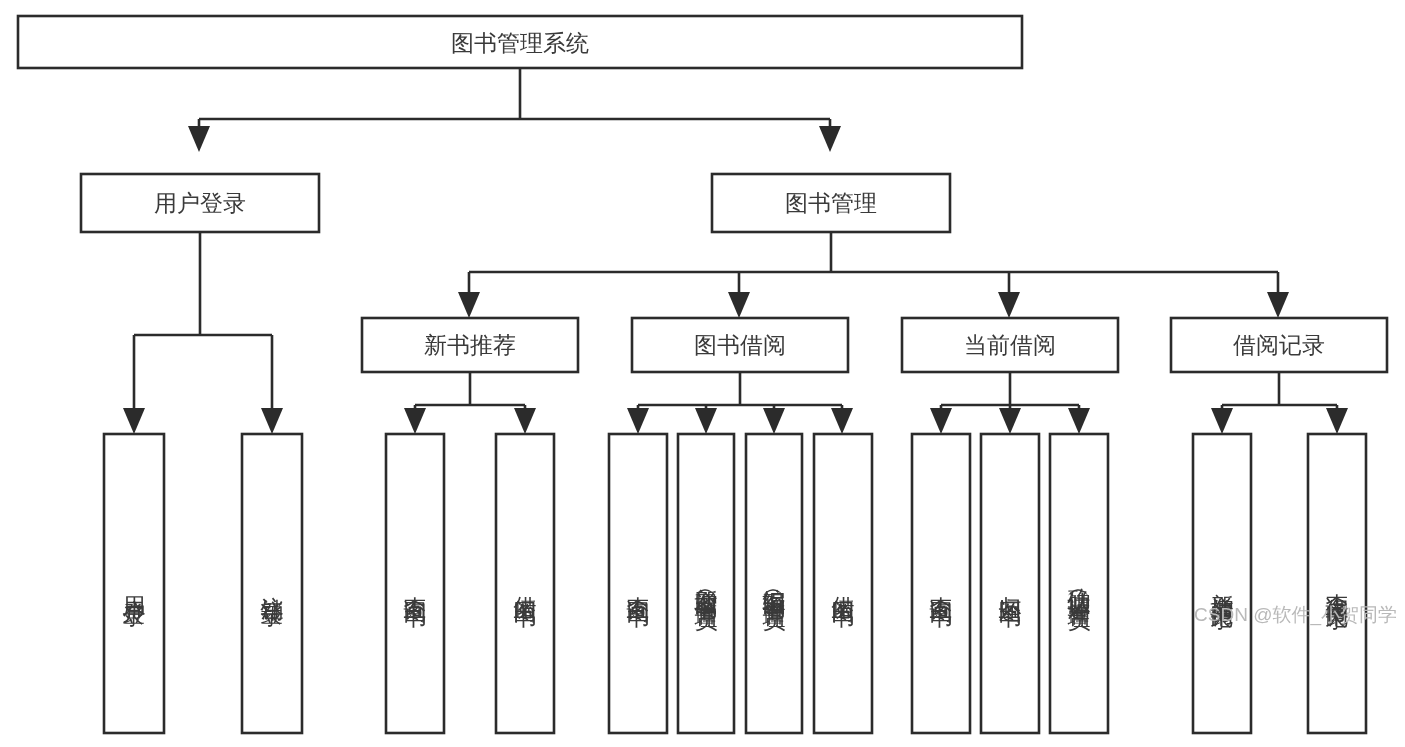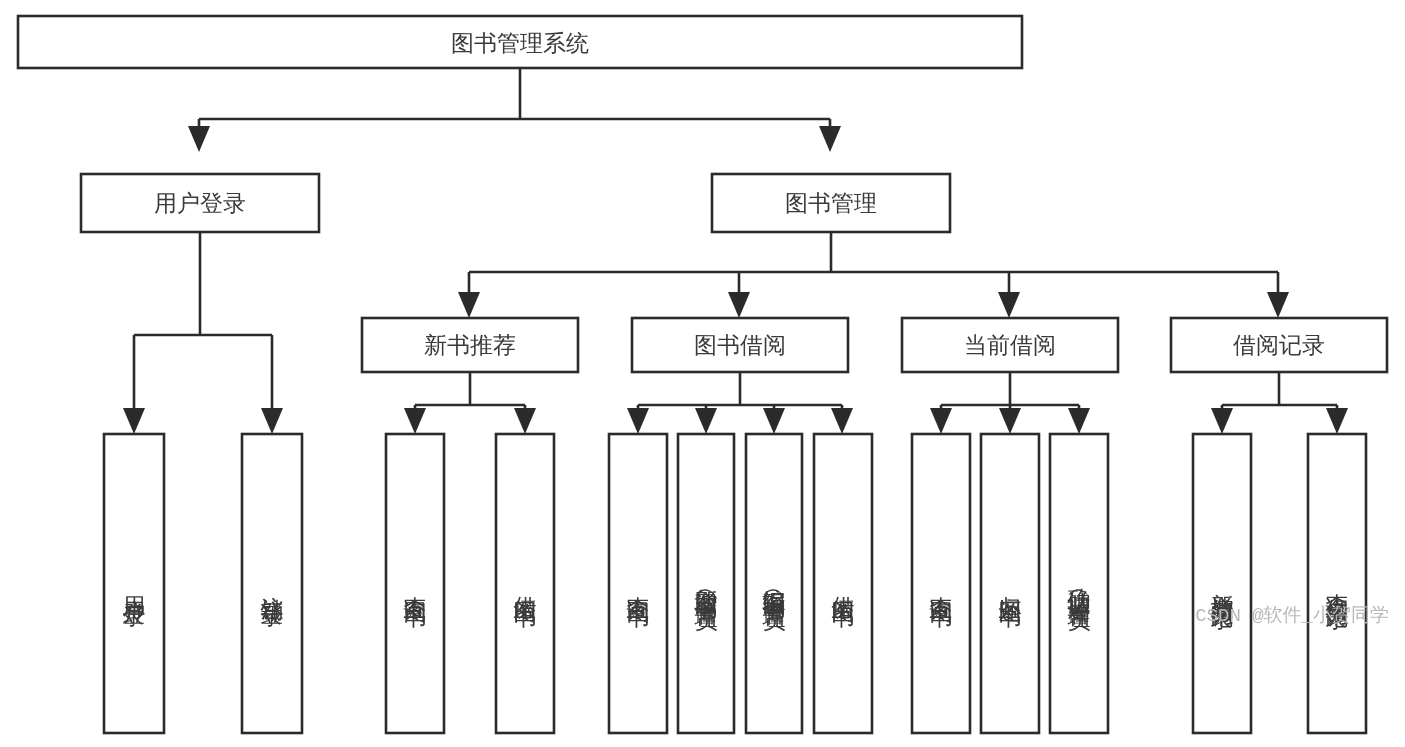--- a/index.html
+++ b/index.html
@@ -63,23 +63,23 @@
   }
   .vert-wrap {
     position: absolute;
     display: flex;
     align-items: center;
     justify-content: center;
     pointer-events: none;
   }
   .watermark {
     position: absolute;
-    right: 16px;
+    right: 8px;
     bottom: 6px;
-    font-family: Liberation Mono, monospace;
+    font-family: Liberation Sans, sans-serif;
     font-size: 19px;
     color: #b9b9b9;
     white-space: nowrap;
   }
 </style>
 </head>
 <body>
 
 <div id="diagram-root">
 

